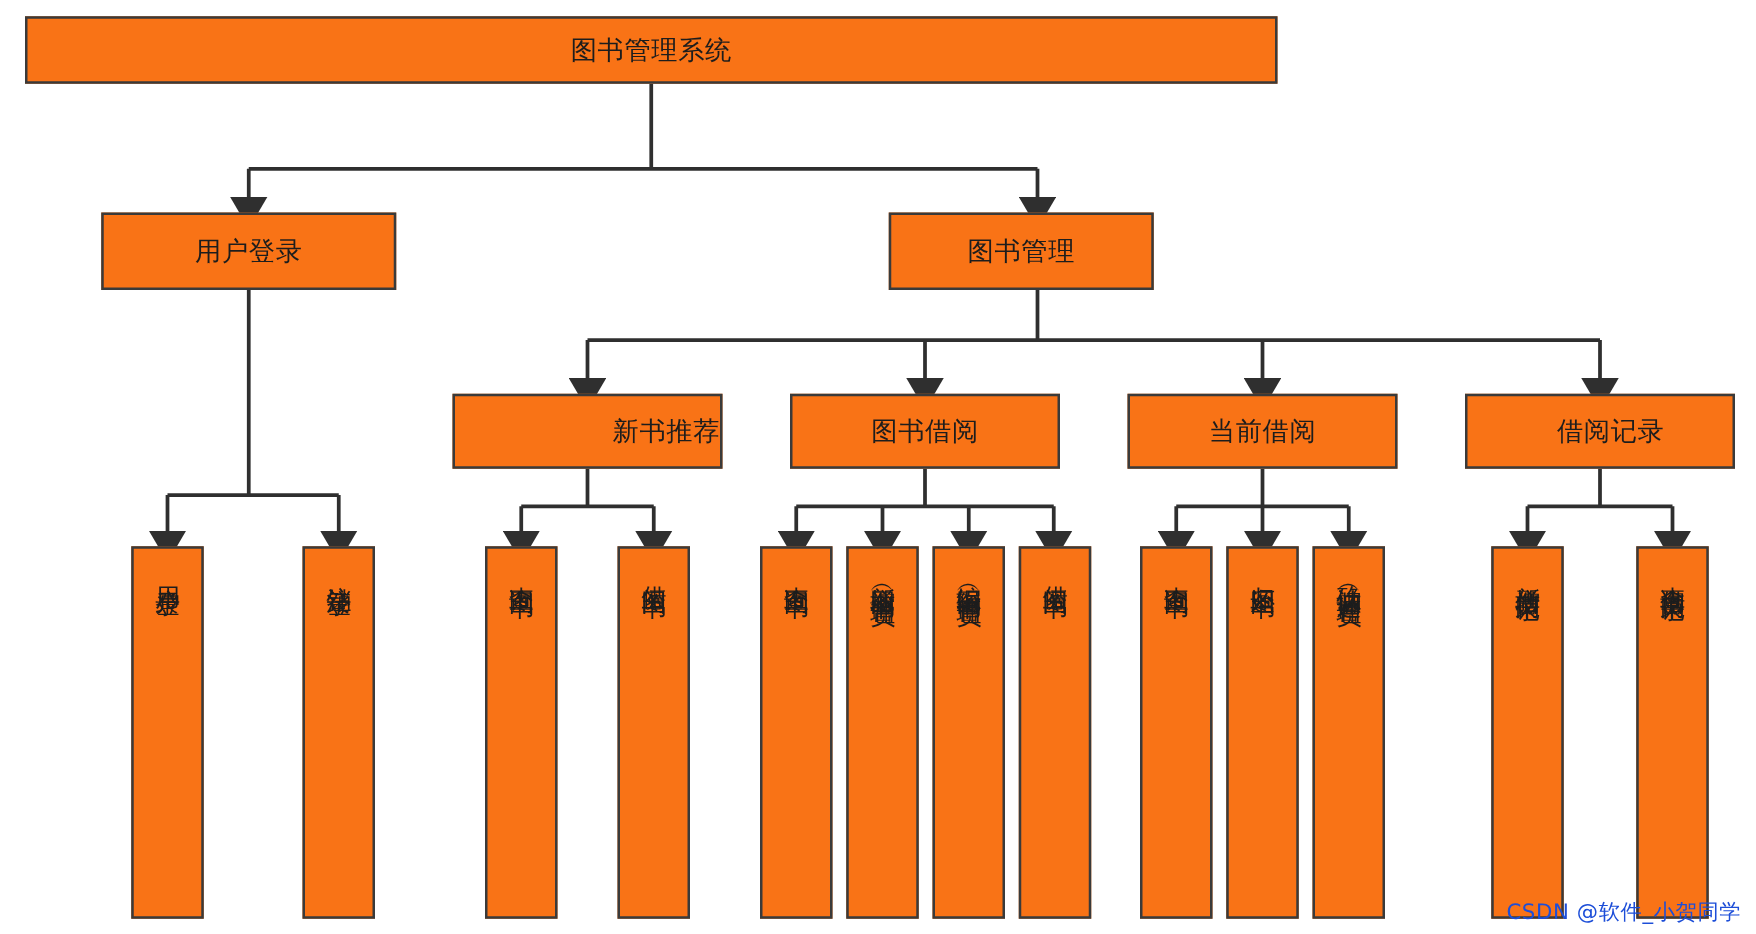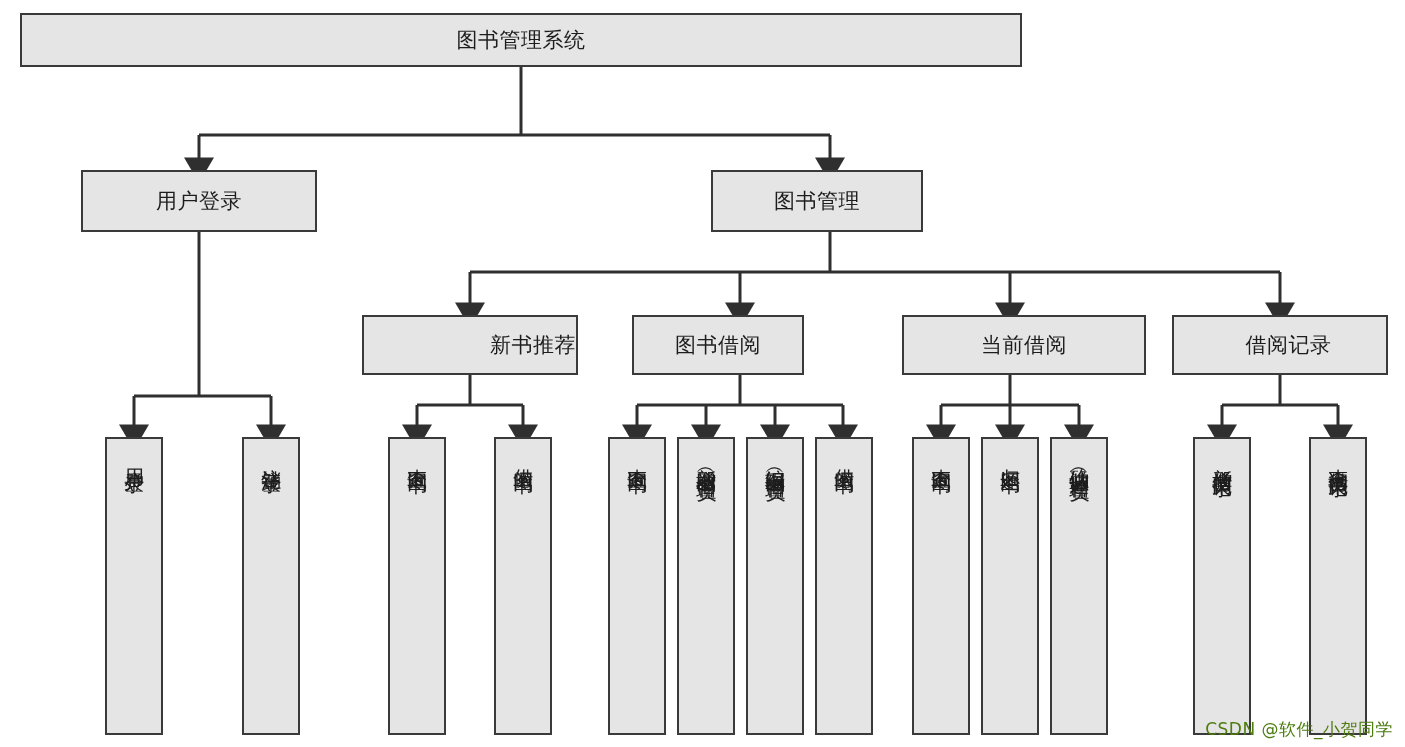--- a/index.html
+++ b/index.html
@@ -23,21 +23,21 @@
     position: absolute;
     left: 0;
     top: 0;
     width: 1405px;
     height: 747px;
     pointer-events: none;
   }
   .node {
     position: absolute;
     box-sizing: border-box;
-    background: #e5e5e5;
+    background: #f97316;
     border: 2.5px solid #3a3a3a;
     display: flex;
     align-items: center;
     justify-content: center;
     z-index: 3;
   }
   .node-label {
     font-size: 21px;
     line-height: 1.18;
     color: #1d1d1d;
@@ -57,21 +57,21 @@
     line-height: 1.28;
     letter-spacing: 2px;
     white-space: nowrap;
     max-height: 100%;
   }
   #watermark {
     position: absolute;
     right: 12px;
     bottom: 6px;
     font-size: 17px;
-    color: #4d7c0f;
+    color: #1d4ed8;
     letter-spacing: 0.5px;
     z-index: 8;
     white-space: nowrap;
     text-align: right;
   }
 </style>
 </head>
 <body>
 
 <div id="canvas">
@@ -134,24 +134,24 @@
   <div class="node" style="left:81px; top:170px; width:236px; height:62px;">
     <span class="node-label">用户登录</span>
   </div>
   <div class="node" style="left:711px; top:170px; width:212px; height:62px;">
     <span class="node-label">图书管理</span>
   </div>
 
   <div class="node" style="left:362px; top:315px; width:216px; height:60px;justify-content:flex-end;">
     <span class="node-label">新书推荐</span>
   </div>
-  <div class="node" style="left:632px; top:315px; width:172px; height:60px;">
+  <div class="node" style="left:632px; top:315px; width:216px; height:60px;">
     <span class="node-label">图书借阅</span>
   </div>
-  <div class="node" style="left:902px; top:315px; width:244px; height:60px;">
+  <div class="node" style="left:902px; top:315px; width:216px; height:60px;">
     <span class="node-label">当前借阅</span>
   </div>
   <div class="node" style="left:1172px; top:315px; width:216px; height:60px;padding-left:17px;">
     <span class="node-label">借阅记录</span>
   </div>
 
   <div class="node leaf" style="left:105px; top:437px; width:58px; height:298px;">
     <span class="node-label">用户登录</span>
   </div>
   <div class="node leaf" style="left:242px; top:437px; width:58px; height:298px;">

